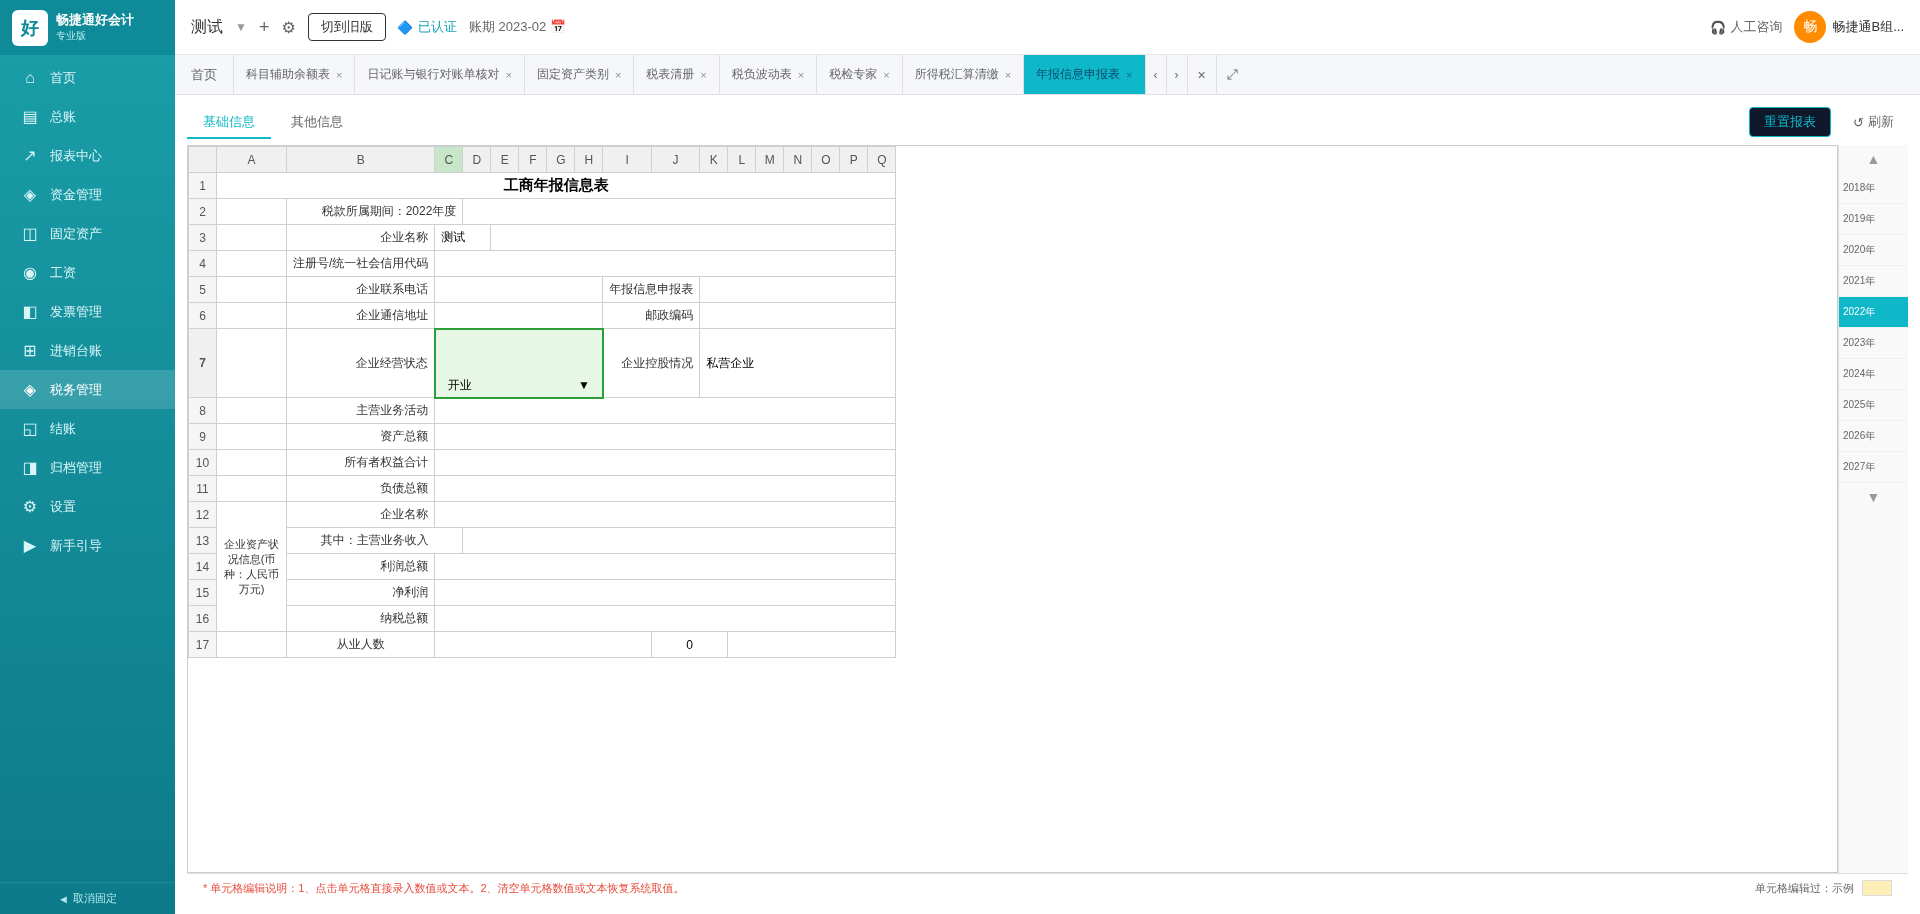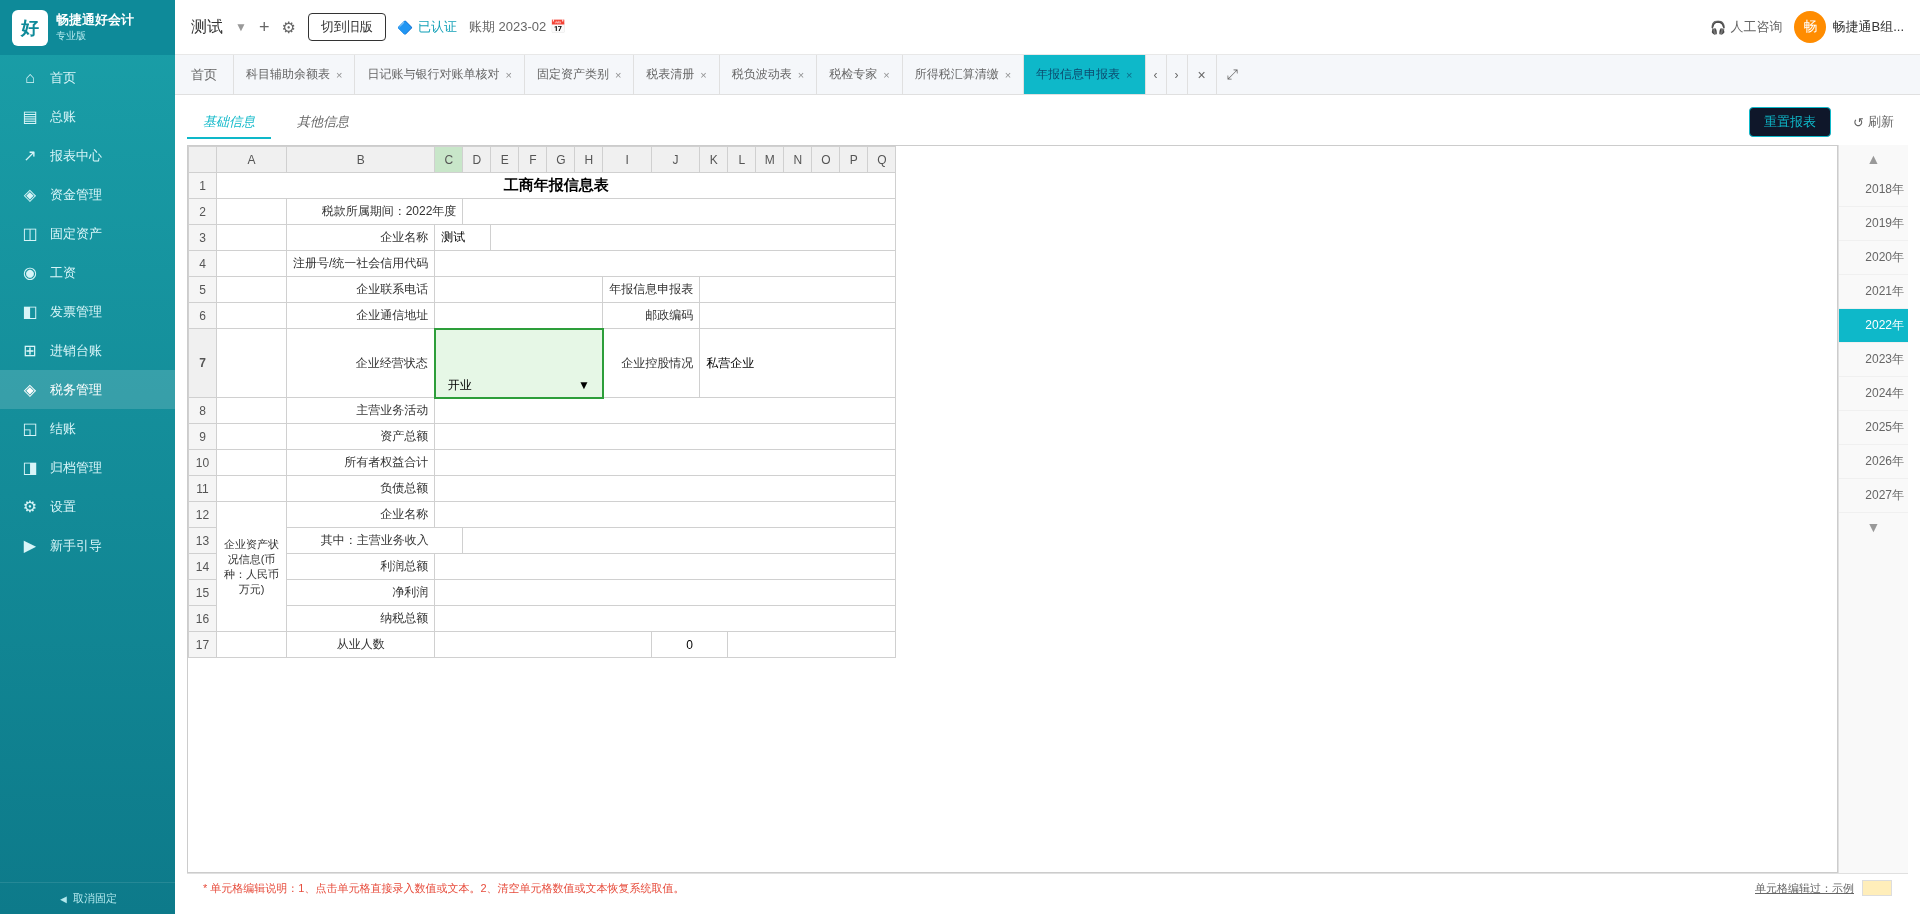--- a/index.html
+++ b/index.html
@@ -126,21 +126,21 @@
     }
     .tab-item .tab-close { font-size: 11px; color: inherit; opacity: 0.7; }
     .tab-nav-btn { padding: 0 8px; height: 100%; display: flex; align-items: center; cursor: pointer; color: #666; border-right: 1px solid #e0e0e0; }
     .tab-close-all { padding: 0 10px; height: 100%; display: flex; align-items: center; cursor: pointer; color: #666; border-right: 1px solid #e0e0e0; font-size: 14px; }
     .tab-expand { padding: 0 10px; height: 100%; display: flex; align-items: center; cursor: pointer; color: #666; font-size: 14px; }
 
     
     .content { flex: 1; display: flex; overflow: hidden; background: #fff; }
 
     
-    .sub-tabs { display: flex; gap: 10px; margin-bottom: 12px; border-bottom: 2px solid #e0e0e0; font-style: italic; }
+    .sub-tabs { display: flex; gap: 4px; margin-bottom: 12px; border-bottom: 2px solid #e0e0e0; }
     .sub-tab {
       padding: 6px 16px;
       font-size: 13px;
       color: #666;
       cursor: pointer;
       border-bottom: 2px solid transparent;
       margin-bottom: -2px;
     }
     .sub-tab.active { color: #0eb8c9; border-bottom-color: #0eb8c9; font-weight: 500; }
     .btn-reset {
@@ -215,22 +215,22 @@
       background: #f9f9f9;
       border-left: 1px solid #e0e0e0;
       display: flex;
       flex-direction: column;
       overflow-y: auto;
       flex-shrink: 0;
     }
     .year-sidebar::-webkit-scrollbar { width: 0; }
     .year-item {
       padding: 8px 4px;
-      text-align: right;
-      font-size: 12px;
+      text-align: left;
+      font-size: 10px;
       color: #666;
       cursor: pointer;
       border-bottom: 1px solid #f0f0f0;
     }
     .year-item.active { background: #0eb8c9; color: #fff; border-radius: 0; }
     .year-nav-up, .year-nav-down {
       padding: 6px;
       text-align: center;
       color: #999;
       cursor: pointer;
@@ -241,21 +241,21 @@
     .status-bar {
       background: #fff;
       border-top: 1px solid #e0e0e0;
       padding: 6px 16px;
       font-size: 11px;
       color: #e74c3c;
       display: flex;
       align-items: center;
       justify-content: space-between;
     }
-    .status-bar .example { display: flex; align-items: center; gap: 8px; color: #666; text-decoration: underline; }
+    .status-bar .example { display: flex; align-items: center; gap: 8px; color: #666; }
     .example-box { width: 30px; height: 16px; background: #ffeeba; border: 1px solid #ddd; }
 
     
     .content-wrapper { flex: 1; display: flex; flex-direction: column; overflow: hidden; padding: 12px; position: relative; }
   </style>
 </head>
 <body>
 
 <div class="sidebar">
   <div class="sidebar-logo">

